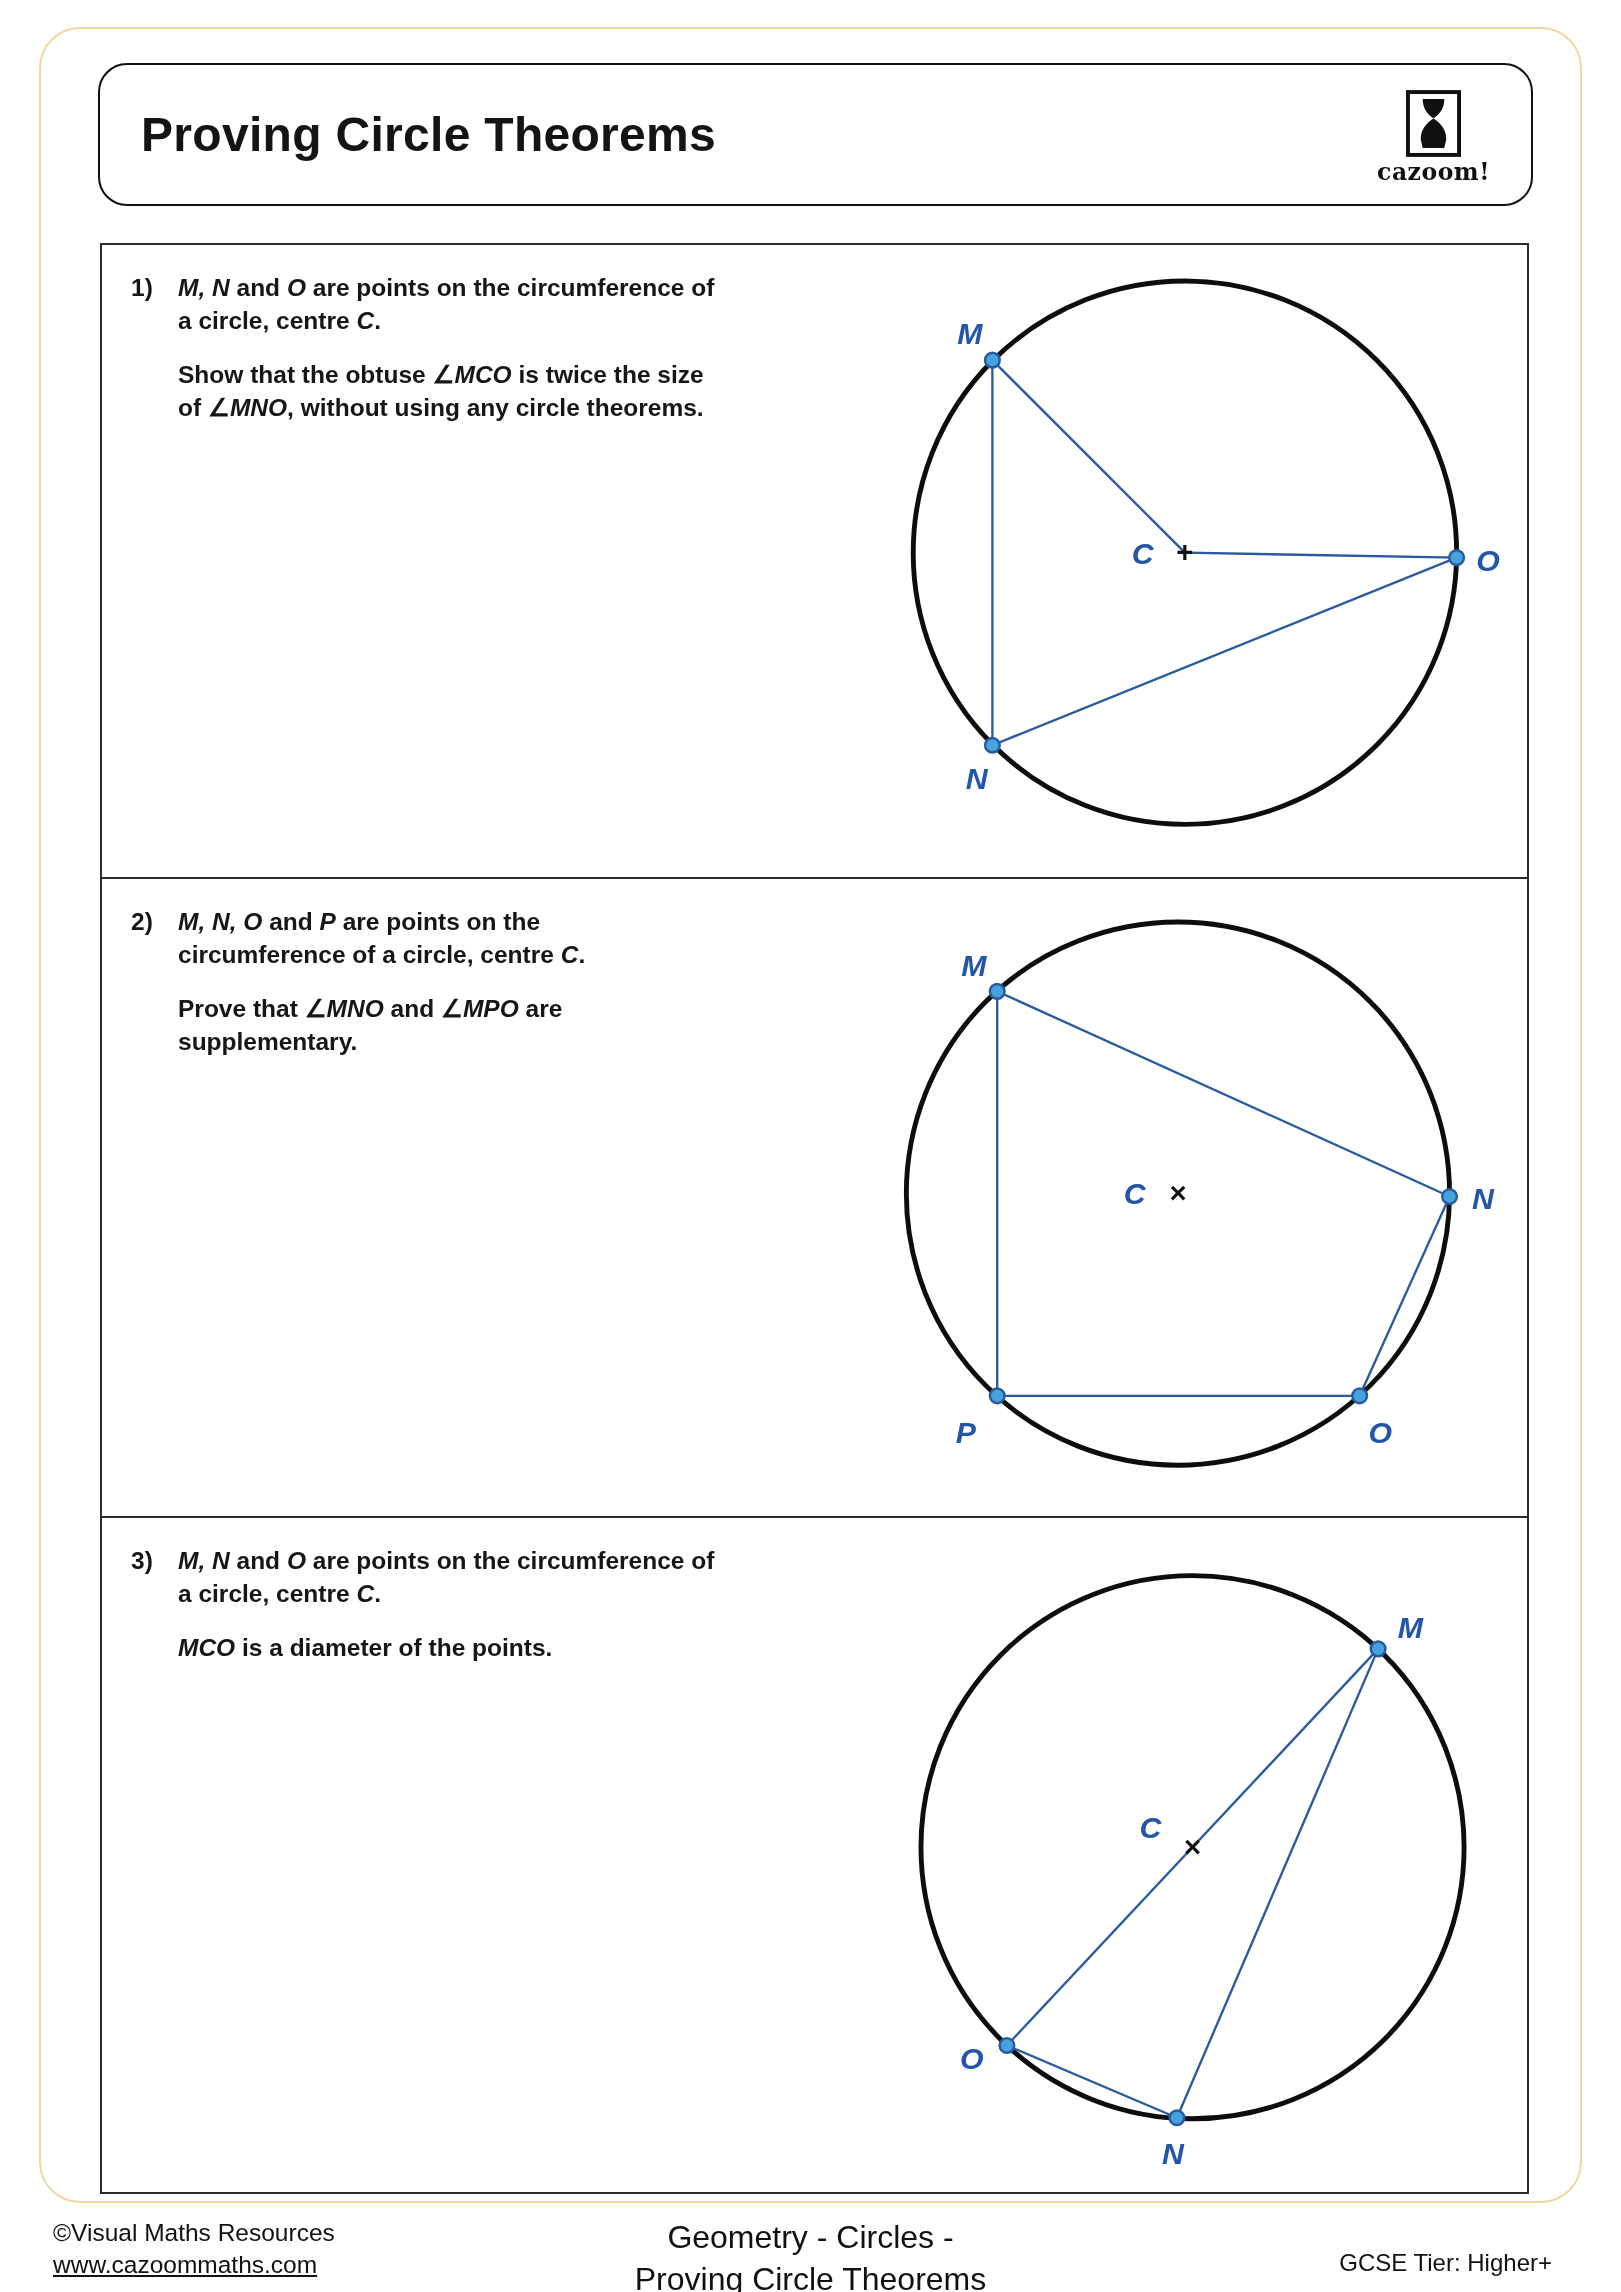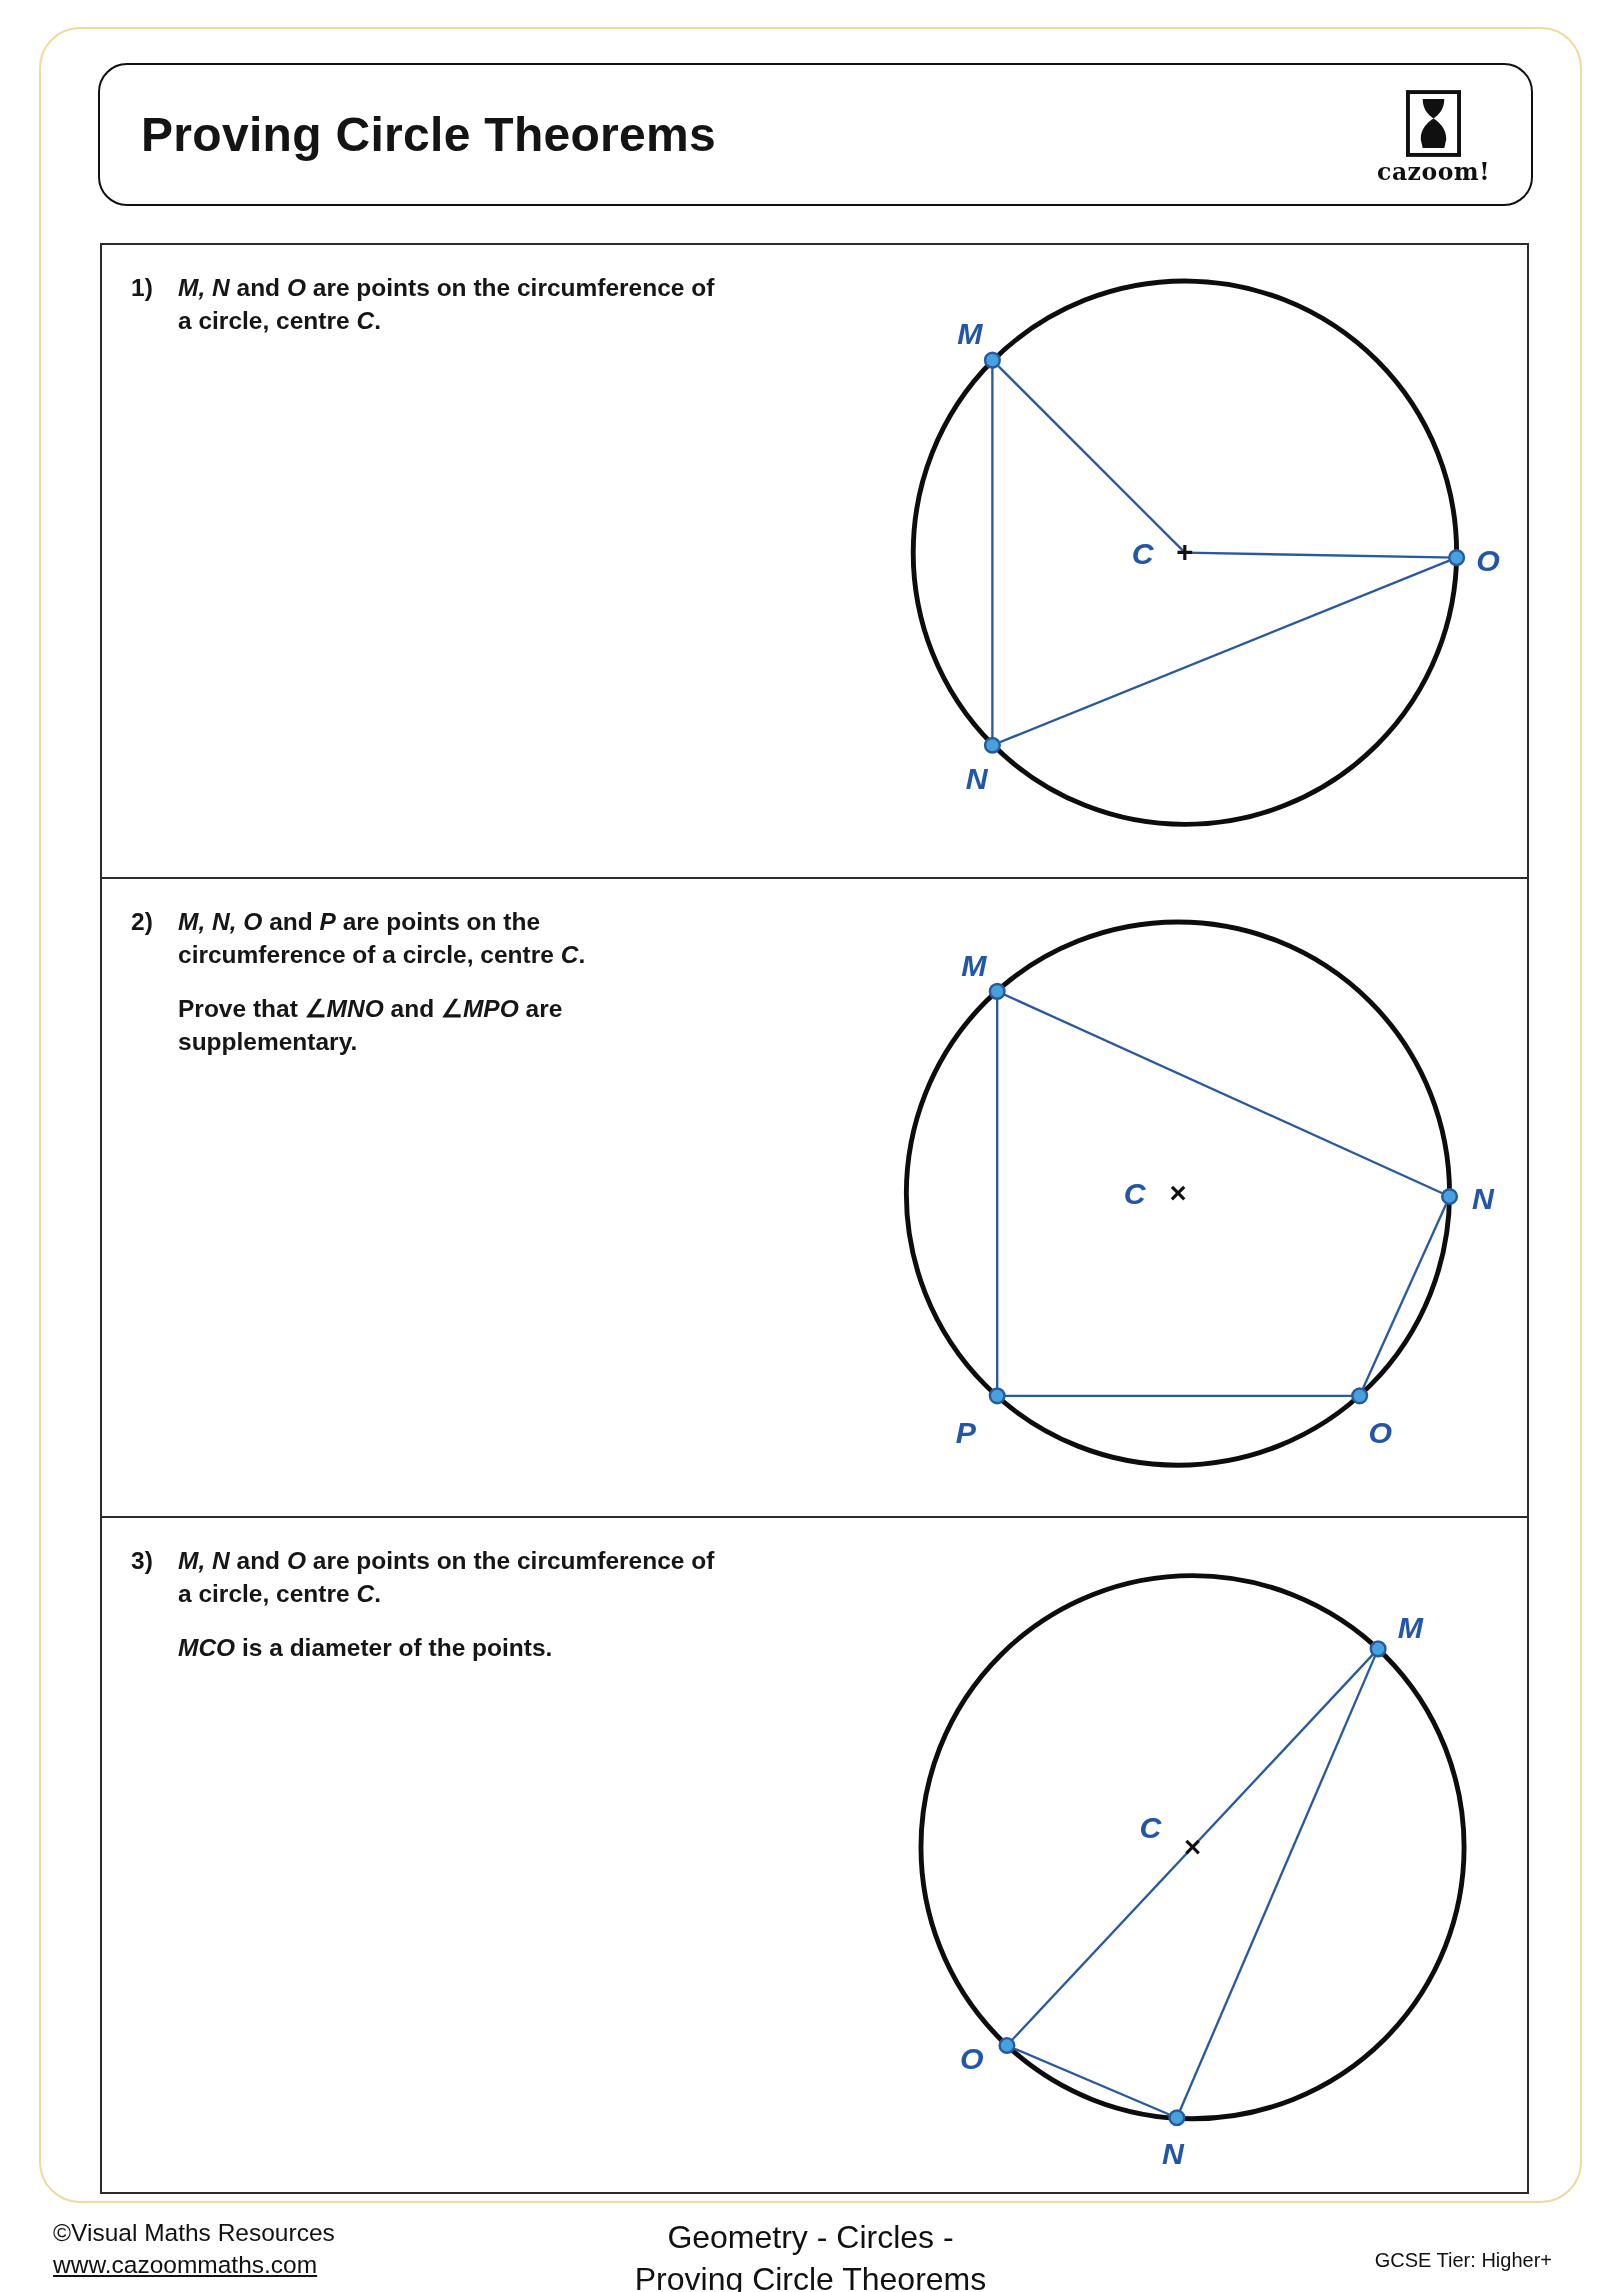--- a/index.html
+++ b/index.html
@@ -72,21 +72,21 @@
   .footer-left {
     position:absolute; left:53px; top:2217px;
     font-size:24.5px; line-height:1.3; color:#111;
   }
   .footer-left .link { text-decoration:underline; cursor:pointer; }
   .footer-center {
     position:absolute; left:0; right:0; top:2217px; text-align:center;
     font-size:32px; line-height:1.3; color:#111;
   }
   .footer-right {
-    position:absolute; right:69px; top:2249px; font-size:20px; color:#111;margin-left:29px;
+    position:absolute; right:69px; top:2249px; font-size:24px; color:#111;margin-left:29px;
   }
 </style>
 </head>
 <body>
 
 <div class="outer-border"></div>
 
 <div class="header-box">
   <div class="page-title">Proving Circle Theorems</div>
   <div class="logo">
@@ -110,20 +110,21 @@
         <text x="1076" y="326" class="pt-label" text-anchor="end">C</text>
         <circle cx="911" cy="117" r="7.5" class="pt"></circle>
         <text x="888" y="100" class="pt-label" text-anchor="middle">M</text>
         <circle cx="911" cy="511" r="7.5" class="pt"></circle>
         <text x="895" y="556" class="pt-label" text-anchor="middle">N</text>
         <circle cx="1386" cy="319" r="7.5" class="pt"></circle>
         <text x="1406" y="333" class="pt-label" text-anchor="start">O</text>
       </svg>
     <div class="qtext">
         <div class="para"><span class="qnum">1)</span><span class="var">M, N</span><span> and </span><span class="var">O</span><span> are points on the circumference of a circle, centre </span><span class="var">C</span><span>.</span></div>
+        <div class="para"><span>Show that the obtuse </span><span>∠</span><span class="var">MCO</span><span> is twice the size of </span><span>∠</span><span class="var">MNO</span><span>, without using any circle theorems.</span></div>
       </div>
   </div>
   <div class="qsection" id="q2">
     <svg class="qsvg" viewBox="0 0 1458 652">
         <circle cx="1101" cy="322" r="278" class="big-circle"></circle>
         <line x1="916" y1="115" x2="1379" y2="325" class="seg"></line>
         <line x1="1379" y1="325" x2="1287" y2="529" class="seg"></line>
         <line x1="1287" y1="529" x2="916" y2="529" class="seg"></line>
         <line x1="916" y1="529" x2="916" y2="115" class="seg"></line>
         <text x="1101" y="332" class="center-mark">×</text>

